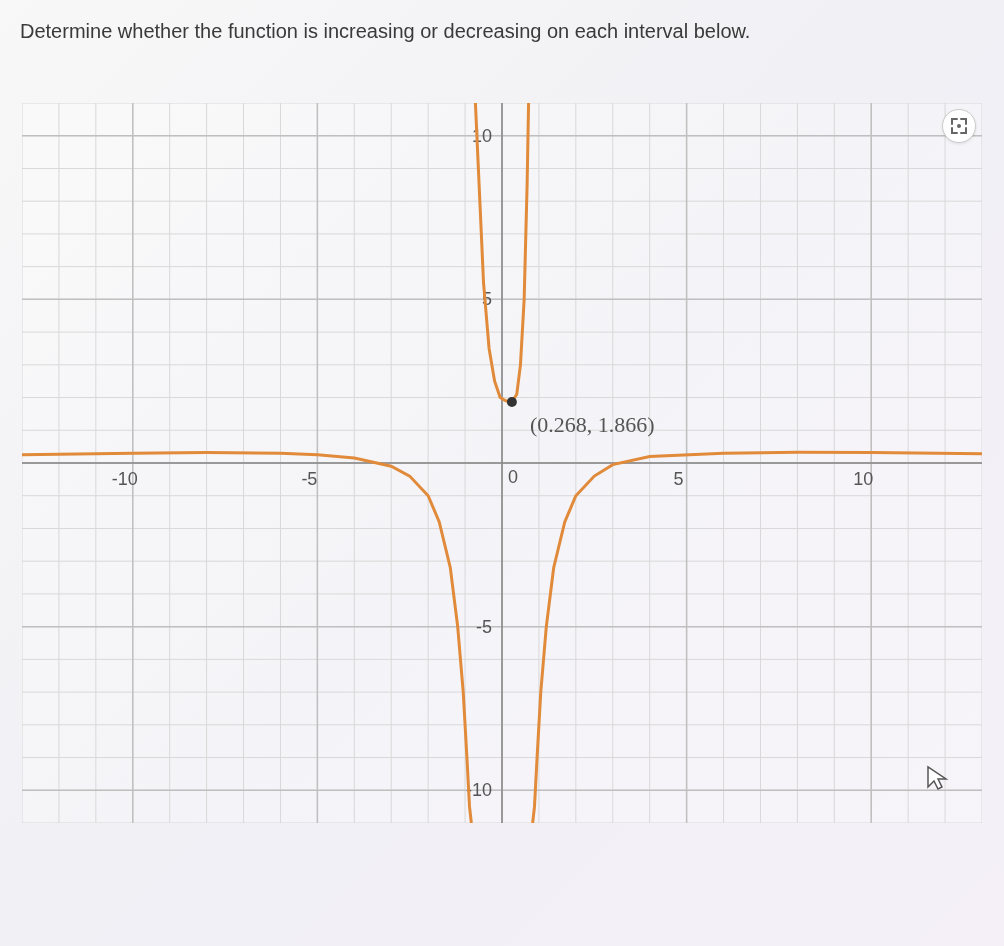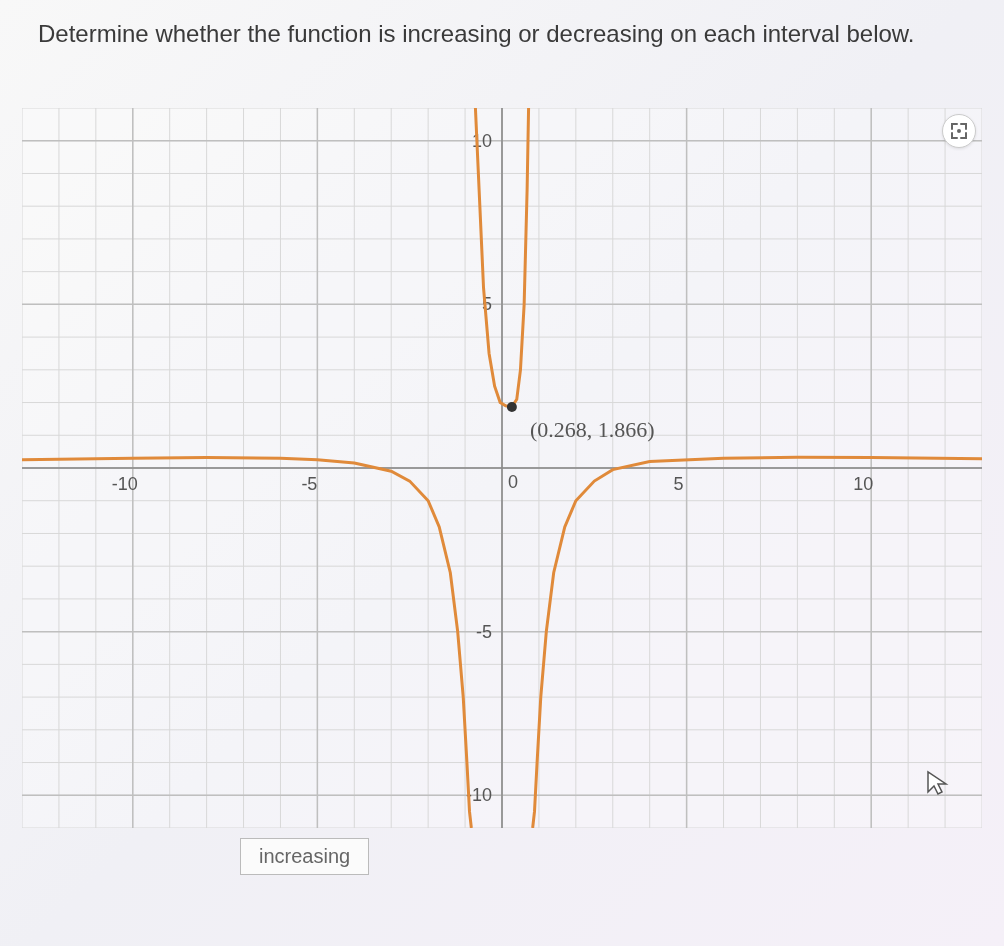--- a/index.html
+++ b/index.html
@@ -12,25 +12,24 @@
     overflow: hidden;
     color: #333;
   }
   .container {
     padding: 20px 20px 0 20px;
     background: linear-gradient(135deg, #f8f8f8 0%, #f0f0f5 50%, #f5f0f8 100%);
     height: 100%;
     box-sizing: border-box;
   }
   .question {
-    font-size: 24px;
+    font-size: 20px;
     color: #3a3a3a;
     margin-bottom: 60px;
     font-weight: 400;
-    margin-left: 18px;
   }
   .chart-wrap {
     position: relative;
     width: 960px;
     height: 720px;
     margin: 0 auto;
   }
   svg { display: block; }
   .grid-minor { stroke: #d8d8d8; stroke-width: 1; }
   .grid-major { stroke: #bfbfbf; stroke-width: 1.5; }
@@ -174,15 +173,14 @@
         <text x="507.89538461538467" y="328.9309090909091" class="point-label">(0.268, 1.866)</text>
       </svg>
     <div class="cursor-icon">
       <svg width="28" height="28" viewBox="0 0 28 28">
         <path d="M4 2 L4 22 L10 16 L14 24 L18 22 L14 14 L22 14 Z" fill="#fff" stroke="#555" stroke-width="1.5"></path>
       </svg>
     </div>
   </div>
 
   <div class="answer-row">
-    <button class="answer-btn">increasing</button>
   </div>
 </div>
 
 </body></html>

